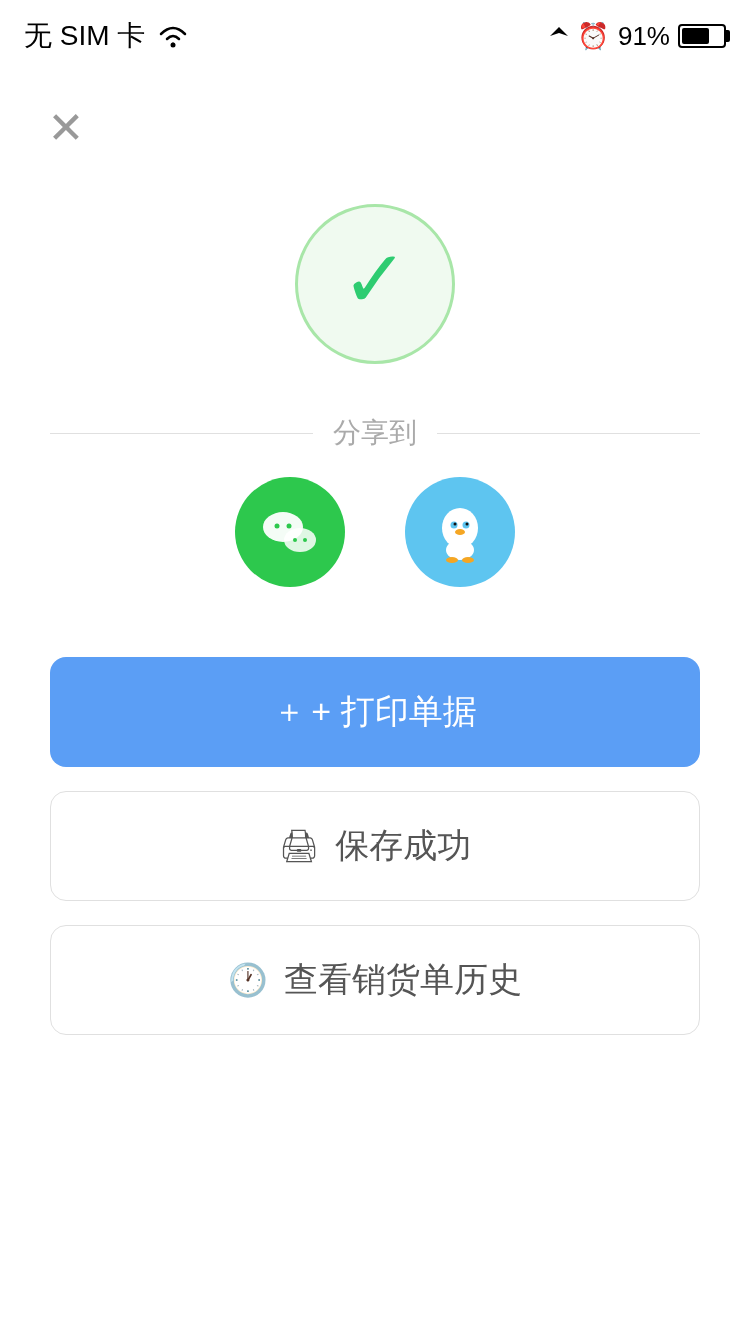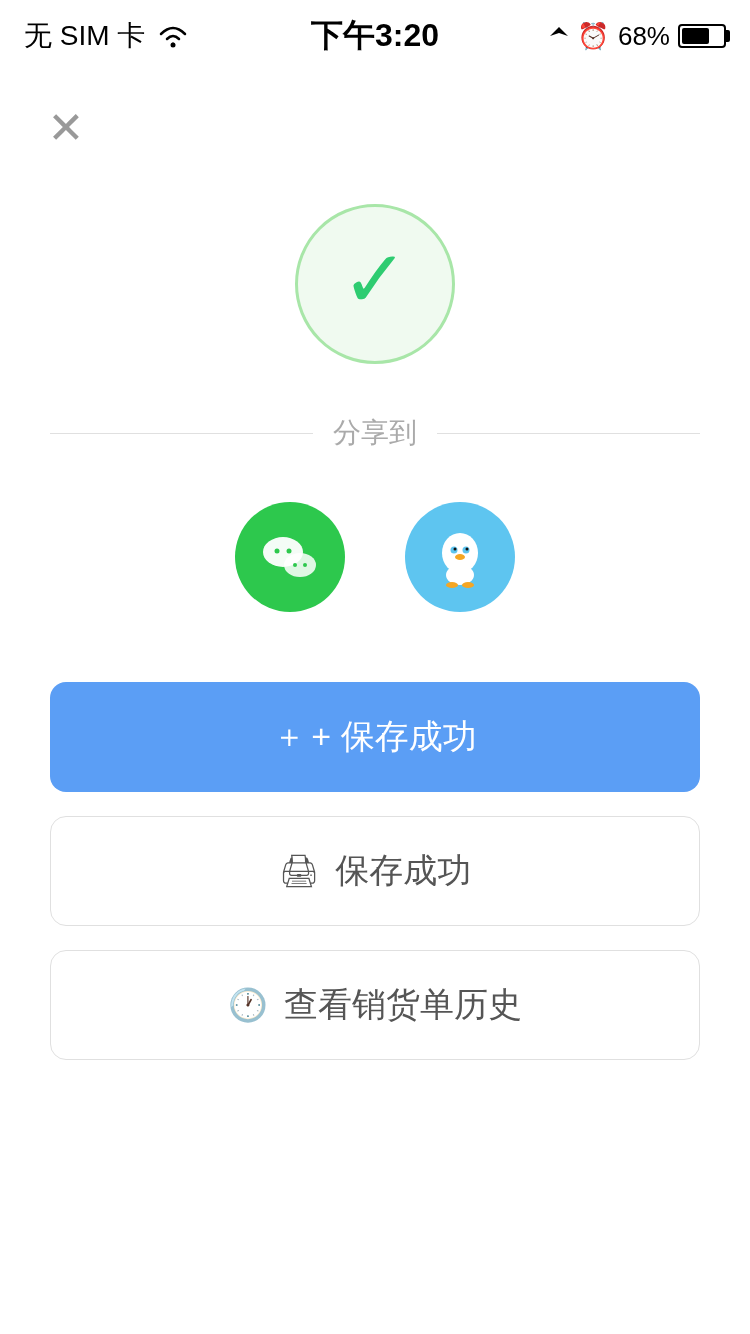--- a/index.html
+++ b/index.html
@@ -134,21 +134,21 @@
       font-weight: 500;
       margin-bottom: 60px;
     }
 
     
     .share-divider {
       width: 100%;
       display: flex;
       align-items: center;
       gap: 20px;
-      margin-bottom: 50px;
+      margin-bottom: 25px;
     }
     .divider-line {
       flex: 1;
       height: 1px;
       background: #e0e0e0;
     }
     .share-label {
       font-size: 28px;
       color: #aaa;
       white-space: nowrap;
@@ -217,27 +217,26 @@
 <div class="status-bar">
   <div class="status-left">
     <span>无 SIM 卡</span>
     <svg class="wifi-icon" viewBox="0 0 36 26" fill="none">
       <path d="M18 21 Q18 21 18 21" stroke="#000" stroke-width="3" stroke-linecap="round"></path>
       <path d="M12 16 Q15 13 18 13 Q21 13 24 16" stroke="#000" stroke-width="2.5" stroke-linecap="round" fill="none"></path>
       <path d="M6 11 Q12 5 18 5 Q24 5 30 11" stroke="#000" stroke-width="2.5" stroke-linecap="round" fill="none"></path>
       <circle cx="18" cy="22" r="2.5" fill="#000"></circle>
     </svg>
   </div>
-  <div class="status-center">下午3:20</div>
   <div class="status-right">
     <svg width="22" height="22" viewBox="0 0 22 22" fill="none">
       <path d="M11 2 L20 11 L11 8 L2 11 Z" fill="#000"></path>
     </svg>
     <span style="font-size:26px;">⏰</span>
-    <span>68%</span>
+    <span>91%</span>
     <div class="battery-bar">
       <div class="battery-fill"></div>
     </div>
   </div>
 </div>
 
 <div class="close-btn">
   <span class="close-x">✕</span>
 </div>
 
@@ -286,21 +285,21 @@
         <ellipse cx="24" cy="60" rx="6" ry="3" fill="#f5a623"></ellipse>
         <ellipse cx="40" cy="60" rx="6" ry="3" fill="#f5a623"></ellipse>
       </svg>
     </button>
   </div>
 
   <div class="action-buttons">
 
     <button class="action-btn btn-primary">
       <span class="btn-icon">＋</span>
-      <span style="margin-left:-10px;">+ 保存成功</span>
+      <span style="margin-left:-10px;">+ 打印单据</span>
     </button>
 
     <button class="action-btn btn-secondary">
       <span class="btn-icon">🖨</span>
       <span>保存成功</span>
     </button>
 
     <button class="action-btn btn-secondary">
       <span class="btn-icon">🕐</span>
       <span>查看销货单历史</span>

